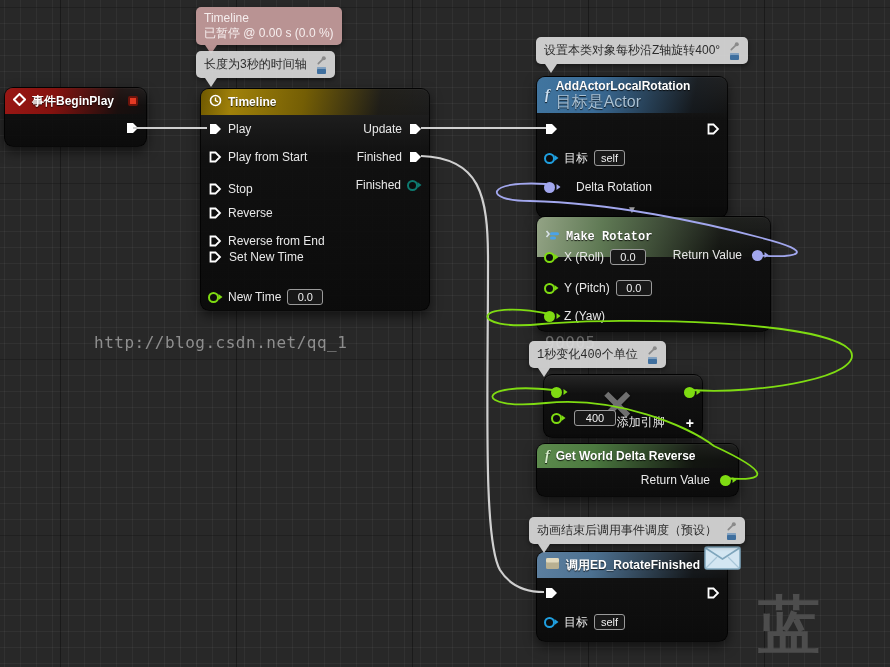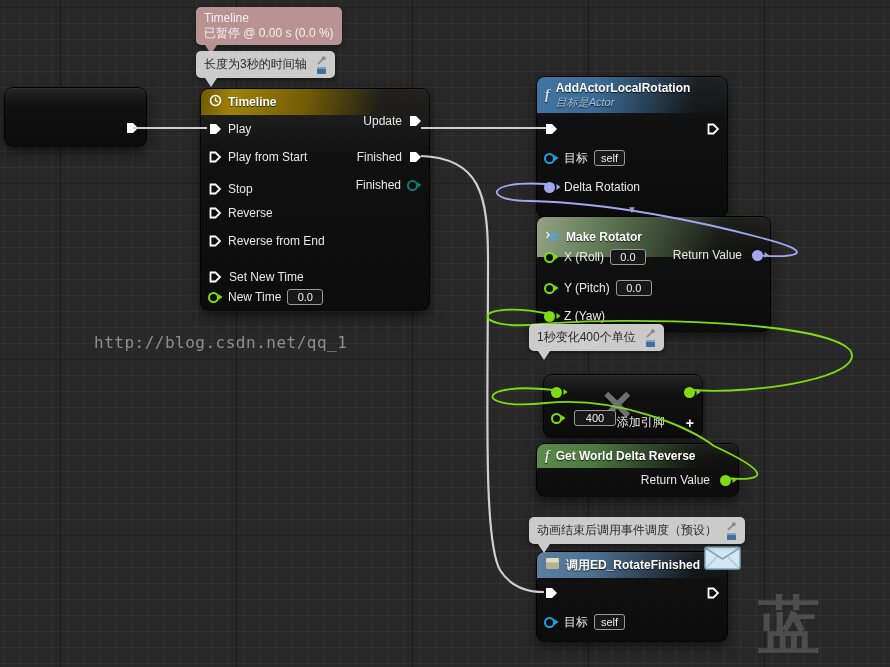--- a/index.html
+++ b/index.html
@@ -24,25 +24,25 @@
   }
   .hdr{
     position:absolute;left:0;right:0;top:0;height:26px;
     display:flex;align-items:center;gap:6px;padding:0 8px;box-sizing:border-box;
     border-radius:8px 8px 0 0;color:#fff;font-weight:700;font-size:12px;
     text-shadow:0 1px 1px rgba(0,0,0,.8);white-space:nowrap;
   }
   .hdr.red{background:linear-gradient(100deg,#9a1714,#84120f 35%,rgba(34,14,12,.55) 80%,rgba(18,14,14,.2));}
   .hdr.gold{background:linear-gradient(100deg,#6e5800,#a0810a 14%,#745e05 45%,rgba(30,27,16,.5) 78%,rgba(18,18,16,.2));}
   .hdr.blue{background:linear-gradient(100deg,#41759f,#3a6b96 32%,rgba(20,28,36,.5) 82%,rgba(16,18,20,.2));height:36px;}
-  .hdr.sage{background:linear-gradient(100deg,#93a385,#5f7954 28%,rgba(24,28,20,.5) 78%,rgba(16,18,16,.2));height:40px;}
+  .hdr.sage{background:linear-gradient(100deg,#93a385,#5f7954 28%,rgba(24,28,20,.5) 78%,rgba(16,18,16,.2));height:40px;font-family:Liberation Mono, monospace;}
   .hdr.green{background:linear-gradient(100deg,#5d8b4d,#4c7a40 28%,rgba(20,26,16,.5) 78%,rgba(16,18,16,.2));height:24px;}
   .hdr.steel{background:linear-gradient(100deg,#5d80a0,#4c7090 30%,rgba(20,27,33,.5) 82%,rgba(16,18,20,.2));}
   .hdr .col{display:flex;flex-direction:column;line-height:1.1;}
-  .sub{font-weight:400;font-style:italic;font-size:11px;color:#a9c1d4;}
+  .sub{font-weight:400;font-size:16px;color:#a9c1d4;}
   
   .prow{position:absolute;height:24px;display:flex;align-items:center;gap:6px;
         font-size:12px;color:#e8e8e8;white-space:nowrap;}
   .prow.l{left:7px;justify-content:space-between;}
   .prow.r{right:7px;flex-direction:row-reverse;}
   .epin{width:14px;height:14px;flex:none;}
   .epin svg{display:block;}
   .cpin{width:11px;height:11px;border-radius:50%;flex:none;position:relative;box-sizing:border-box;}
   .cpin.filled{background:var(--c);}
   .cpin.hollow{border:2.5px solid var(--c);background:#0c0c0c;}
@@ -93,20 +93,29 @@
   <svg class="wires" width="890" height="667">
     <path d="M133 128 L207 128" stroke="#cfcfcf" stroke-width="2.2" fill="none"></path>
     <path d="M421 128 L546 128" stroke="#cfcfcf" stroke-width="2.2" fill="none"></path>
     <path d="M421 156 C480 158 488 195 488 260 C488 400 483 540 500 570 C510 586 525 592 544 592" stroke="#cfcfcf" stroke-width="2.2" fill="none"></path>
     <path d="M546 184 C485 180 482 201 530 201 C612 203 702 222 762 238 C817 252 802 259 752 255" stroke="#a2a7ee" stroke-width="1.8" fill="none"></path>
     <path d="M550 314 C470 298 466 332 542 324 C622 317 822 320 850 350 C868 376 760 395 690 390" stroke="#7fdc12" stroke-width="1.8" fill="none"></path>
     <path d="M553 390 C475 381 472 411 546 403 C616 396 688 426 714 446 C770 472 770 482 724 478" stroke="#7fdc12" stroke-width="1.8" fill="none"></path>
   </svg>
 
   <div class="node nodewrap" style="left:4px;top:87px;width:141px;height:58px;">
+    <div class="hdr red">
+      <span>
+        <svg width="13" height="13" viewBox="0 0 13 13">
+            <path d="M6.5 1 L12 6.5 L6.5 12 L1 6.5 Z" fill="none" stroke="#fff" stroke-width="2"></path>
+          </svg>
+      </span>
+      <span>事件BeginPlay</span>
+      <span class="redbox"></span>
+    </div>
     <div class="prow r" style="top:28px;">
       <span class="epin">
         <svg width="14" height="14" viewBox="0 0 14 14">
             <path d="M2 2 h6 l5 5 -5 5 h-6 z" fill="#fff"></path>
           </svg>
       </span>
     </div>
   </div>
 
   <div class="node nodewrap" style="left:200px;top:88px;width:228px;height:221px;">
@@ -152,34 +161,34 @@
       <span>Reverse</span>
     </div>
     <div class="prow l" style="top:140px;">
       <span class="epin">
         <svg width="14" height="14" viewBox="0 0 14 14">
             <path d="M2.5 2.5 h5 l4.5 4.5 -4.5 4.5 h-5 z" fill="none" stroke="#fff" stroke-width="1.8"></path>
           </svg>
         </span>
       <span>Reverse from End</span>
     </div>
-    <div class="prow l" style="top:176px;gap:7px;">
+    <div class="prow l" style="top:156px;gap:7px;">
       <span class="epin">
         <svg width="14" height="14" viewBox="0 0 14 14">
             <path d="M2.5 2.5 h5 l4.5 4.5 -4.5 4.5 h-5 z" fill="none" stroke="#fff" stroke-width="1.8"></path>
           </svg>
         </span>
       <span>Set New Time</span>
     </div>
     <div class="prow l" style="top:196px;">
       <span class="cpin hollow" style="--c:#7fdc12;"></span>
       <span style="margin-left:3px;">New Time</span>
       <input class="vbox" readonly="" value="0.0" style="">
     </div>
-    <div class="prow r" style="top:20px;">
+    <div class="prow r" style="top:28px;">
       <span class="epin">
         <svg width="14" height="14" viewBox="0 0 14 14">
             <path d="M2 2 h6 l5 5 -5 5 h-6 z" fill="#fff"></path>
           </svg>
         </span>
       <span>Update</span>
     </div>
     <div class="prow r" style="top:56px;">
       <span class="epin">
         <svg width="14" height="14" viewBox="0 0 14 14">
@@ -216,21 +225,21 @@
           </svg>
         </span>
     </div>
     <div class="prow l" style="top:69px;">
       <span class="cpin hollow" style="--c:#1f9fe0;"></span>
       <span style="margin-left:3px;">目标</span>
       <span class="vbox">self</span>
     </div>
     <div class="prow l" style="top:98px;">
       <span class="cpin filled" style="--c:#a2a7ee;"></span>
-      <span style="margin-left:3px;">Delta Rotation</span>
+      <span style="margin-left:15px;">Delta Rotation</span>
     </div>
     <div class="expand" style="bottom:2px;">▼</div>
   </div>
 
   <div class="node nodewrap" style="left:536px;top:216px;width:233px;height:114px;">
     <div class="hdr sage">
       <span>
         <svg width="15" height="12" viewBox="0 0 15 12">
             <path d="M1.5 2 L4 5 L1.5 8" fill="none" stroke="#d8e2e8" stroke-width="1.6"></path>
             <rect x="5" y="3.2" width="9" height="3" rx="1.5" fill="#4ba3e8"></rect>
@@ -339,22 +348,35 @@
         <svg width="11" height="11" viewBox="0 0 12 12">
             <circle cx="8.5" cy="3.5" r="2.2" fill="#8a8a8a"></circle>
             <path d="M7.5 4.5 L2.5 9.5" stroke="#8a8a8a" stroke-width="1.8" stroke-linecap="round"></path>
           </svg>
         </span>
       <span class="minidoc"></span>
     </span>
     <span class="tail"></span>
   </div>
 
-
-  <div class="bub" style="left:529px;top:324px;">
+  <div class="bub" style="left:536px;top:37px;">
+    <span>设置本类对象每秒沿Z轴旋转400°</span>
+    <span class="bubicons">
+      <span class="minipin">
+        <svg width="11" height="11" viewBox="0 0 12 12">
+            <circle cx="8.5" cy="3.5" r="2.2" fill="#8a8a8a"></circle>
+            <path d="M7.5 4.5 L2.5 9.5" stroke="#8a8a8a" stroke-width="1.8" stroke-linecap="round"></path>
+          </svg>
+        </span>
+      <span class="minidoc"></span>
+    </span>
+    <span class="tail"></span>
+  </div>
+
+  <div class="bub" style="left:529px;top:341px;font-family:Liberation Mono, monospace;">
     <span>1秒变化400个单位</span>
     <span class="bubicons">
       <span class="minipin">
         <svg width="11" height="11" viewBox="0 0 12 12">
             <circle cx="8.5" cy="3.5" r="2.2" fill="#8a8a8a"></circle>
             <path d="M7.5 4.5 L2.5 9.5" stroke="#8a8a8a" stroke-width="1.8" stroke-linecap="round"></path>
           </svg>
         </span>
       <span class="minidoc"></span>
     </span>

